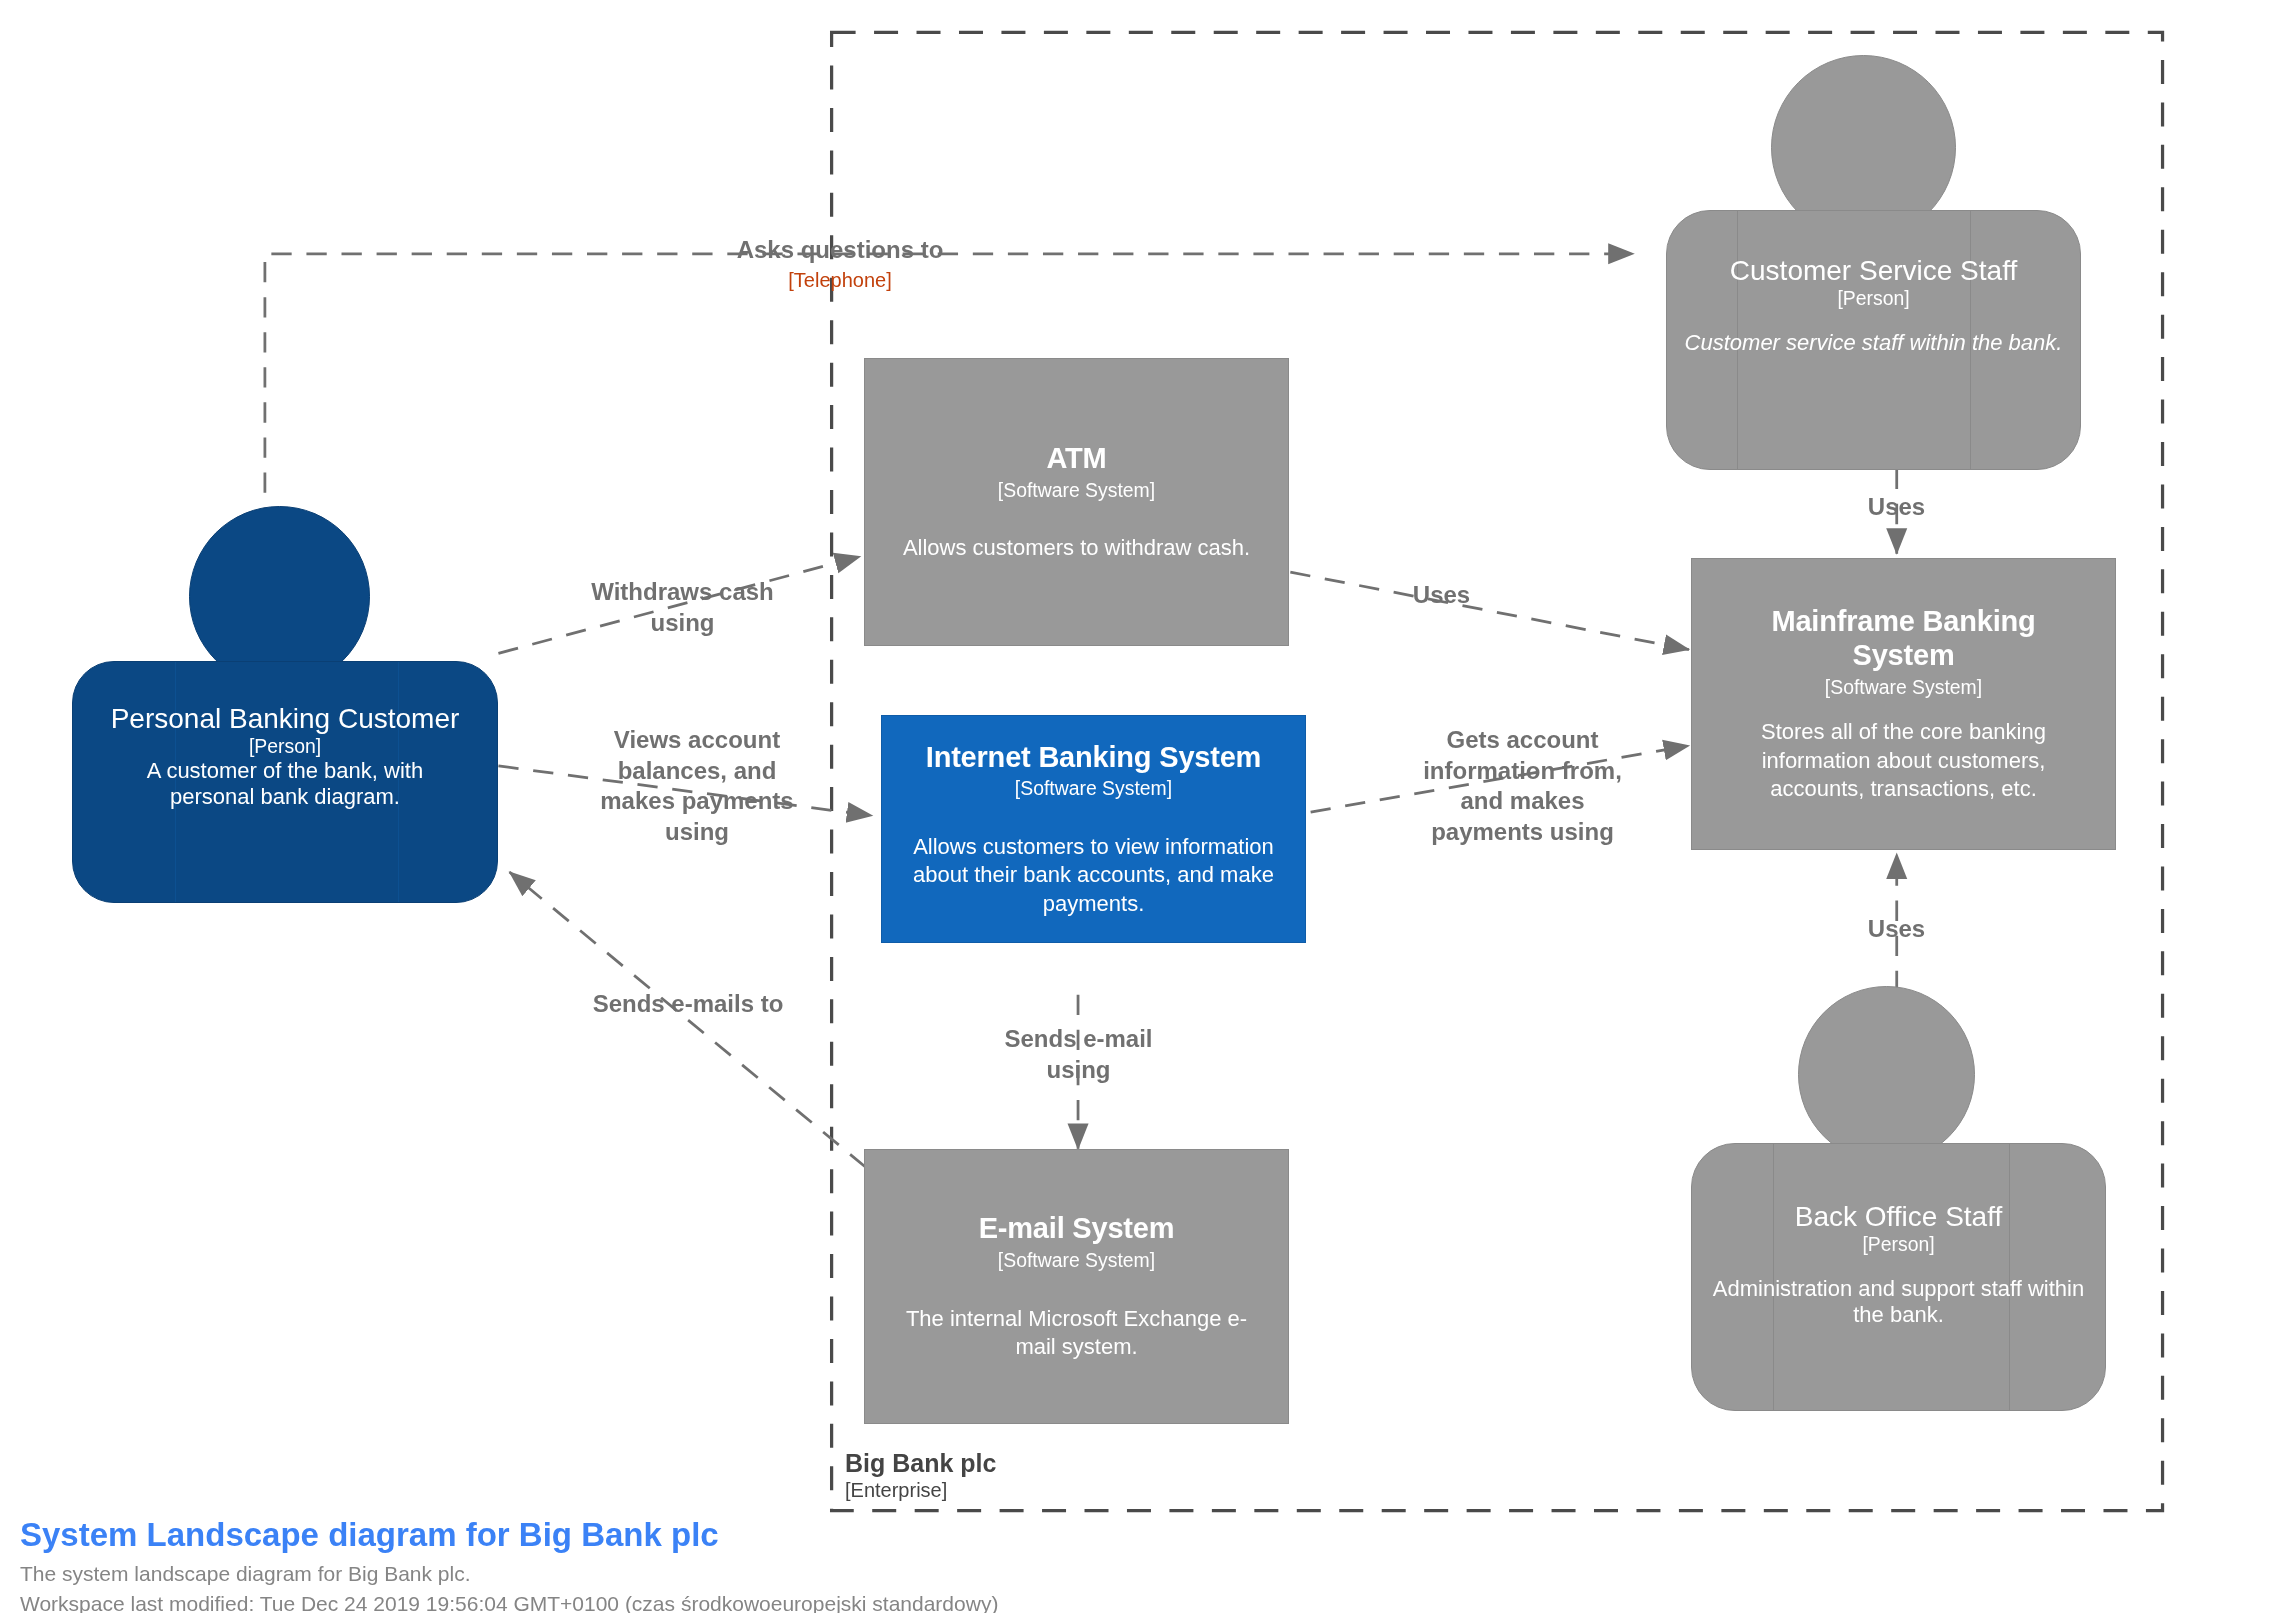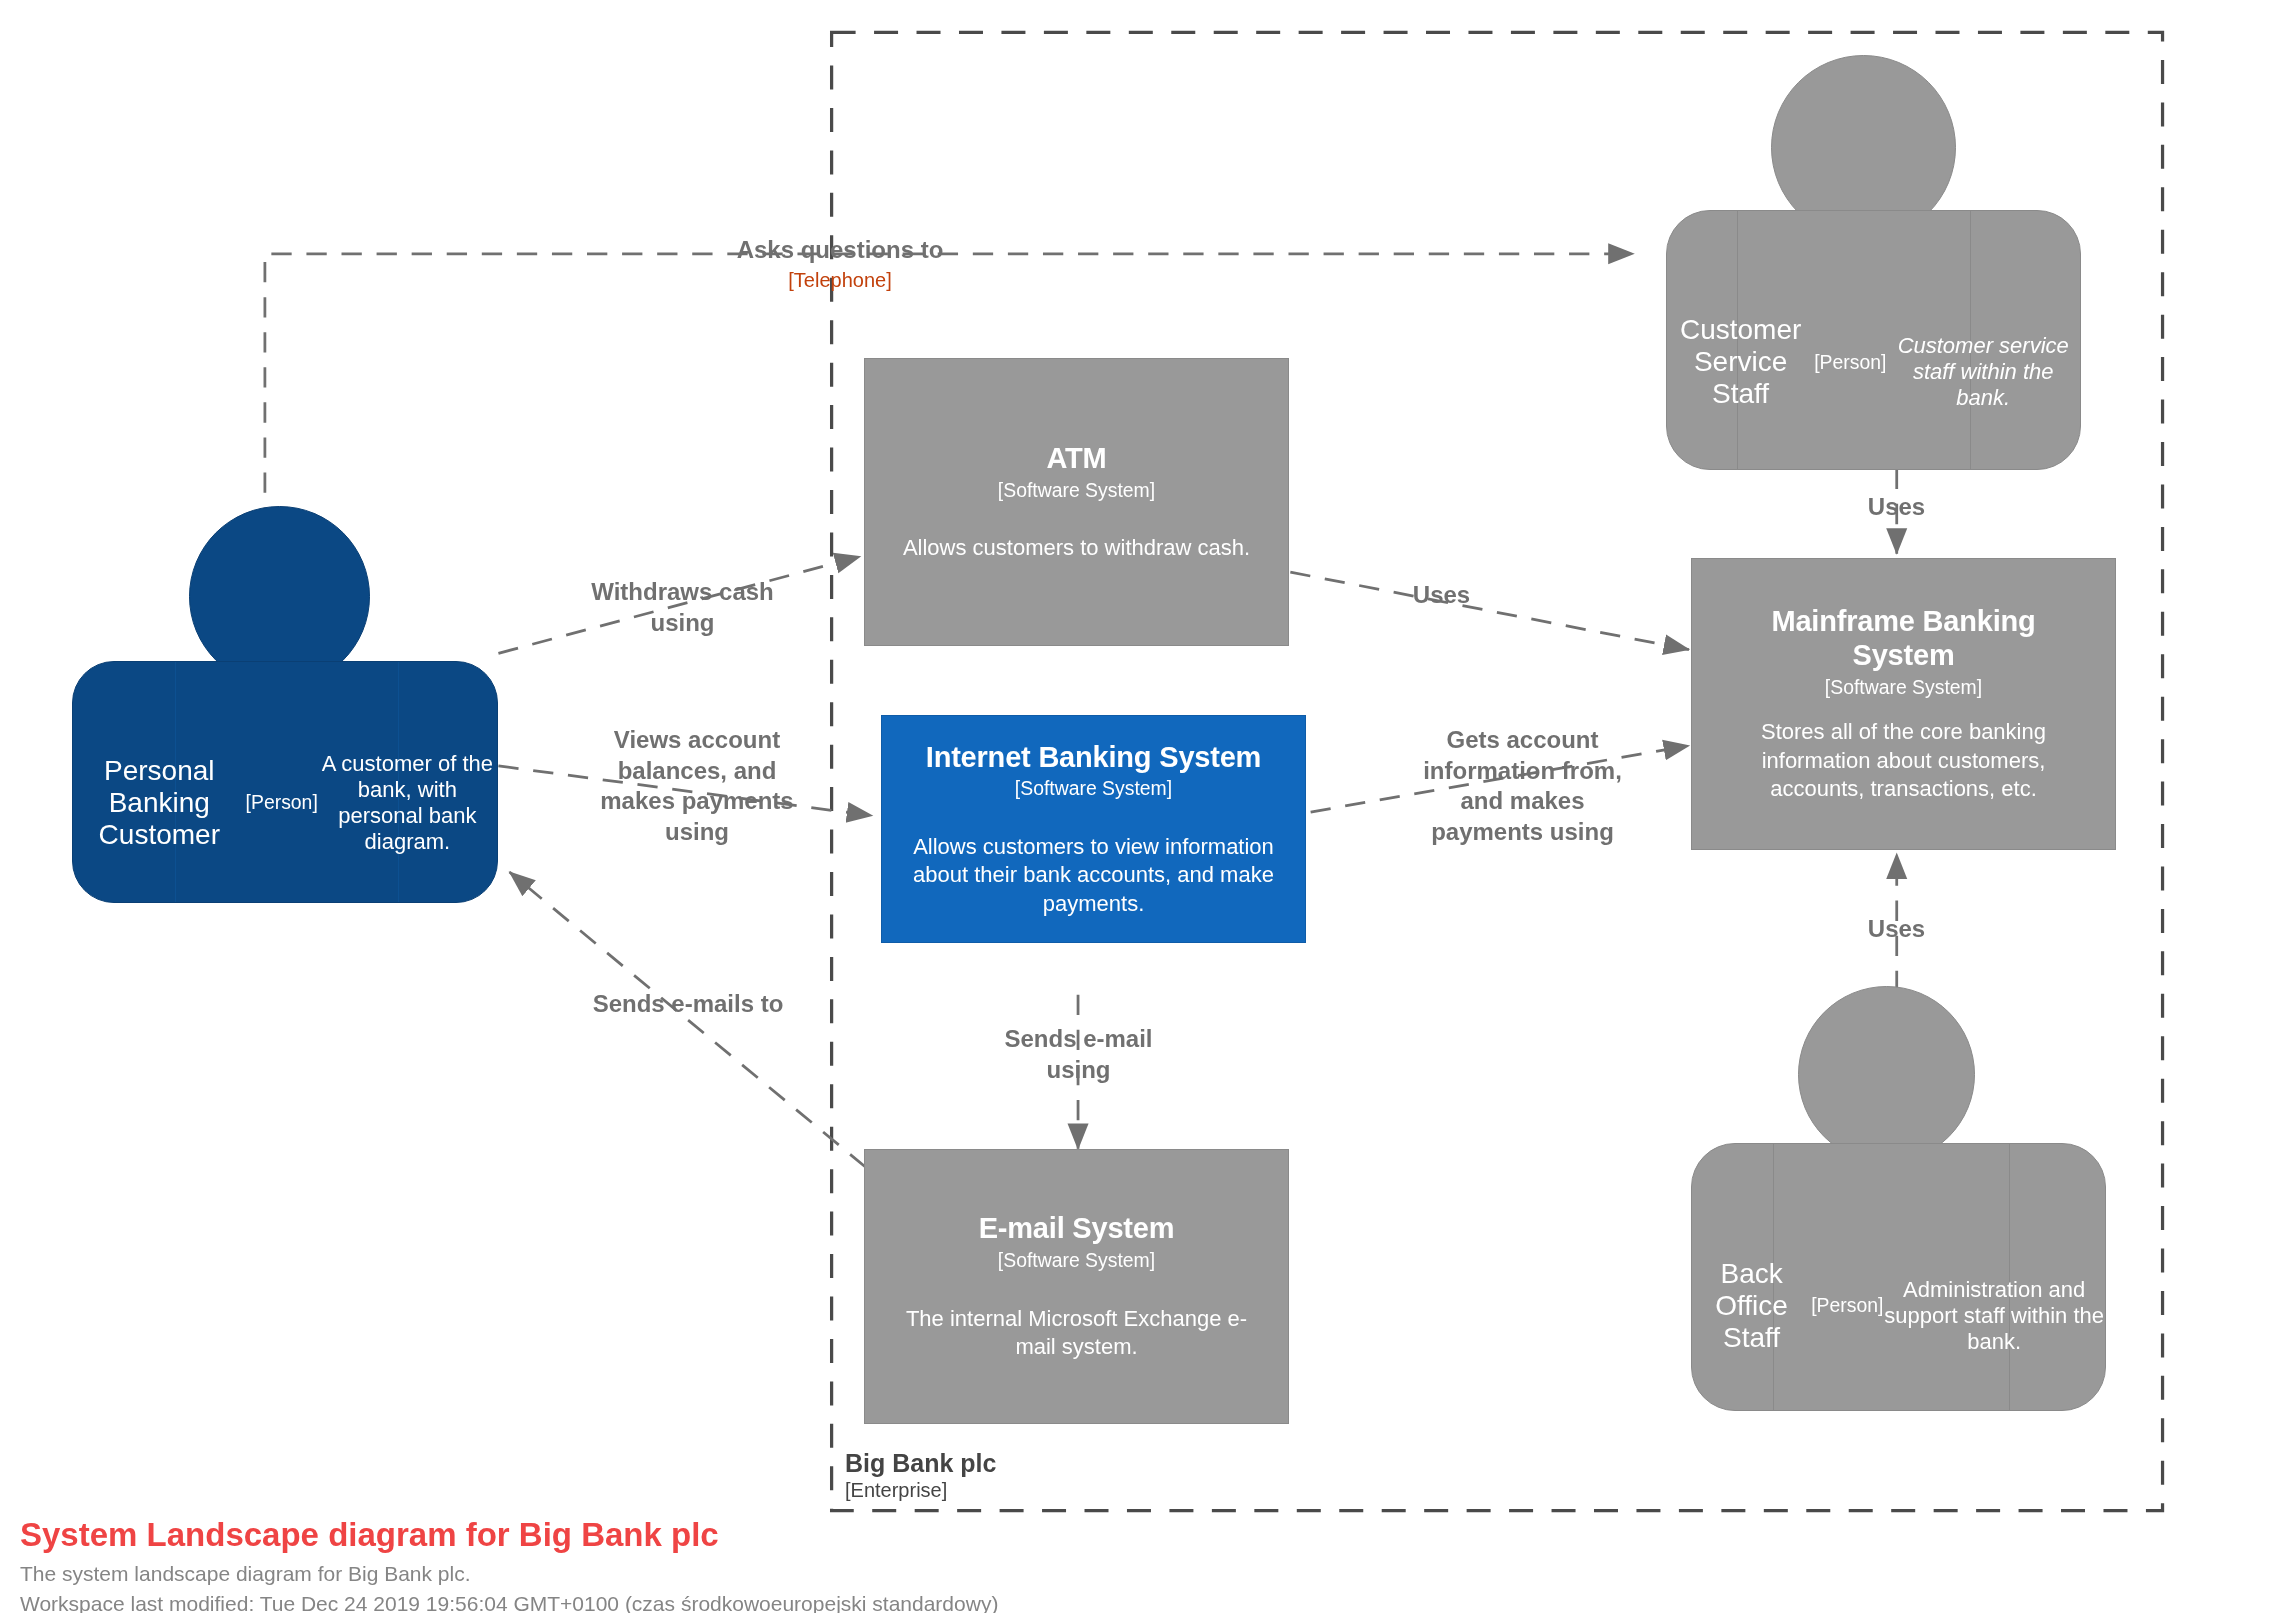--- a/index.html
+++ b/index.html
@@ -70,21 +70,21 @@
   }
   .person .head {
     position: absolute;
     border-radius: 50%;
     box-sizing: border-box;
   }
   .person .body {
     position: absolute;
     box-sizing: border-box;
     display: flex;
-    flex-direction: row;
+    flex-direction: column;
     align-items: center;
     text-align: center;
     color: #ffffff;
   }
   .person .arm {
     position: absolute;
     width: 0.9px;
     top: 0;
     bottom: 0;
   }
@@ -138,21 +138,21 @@
   
   .caption {
     position: absolute;
     left: 20px;
     top: 1514px;
     text-align: left;
   }
   .caption .cap-title {
     font-size: 33px;
     font-weight: bold;
-    color: #ef4444;
+    color: #3b82f6;
     display: block;
     line-height: 1.25;
   }
   .caption .cap-sub {
     font-size: 21px;
     color: #858585;
     display: block;
     line-height: 1.45;
     margin-top: 3.7px;
   }

